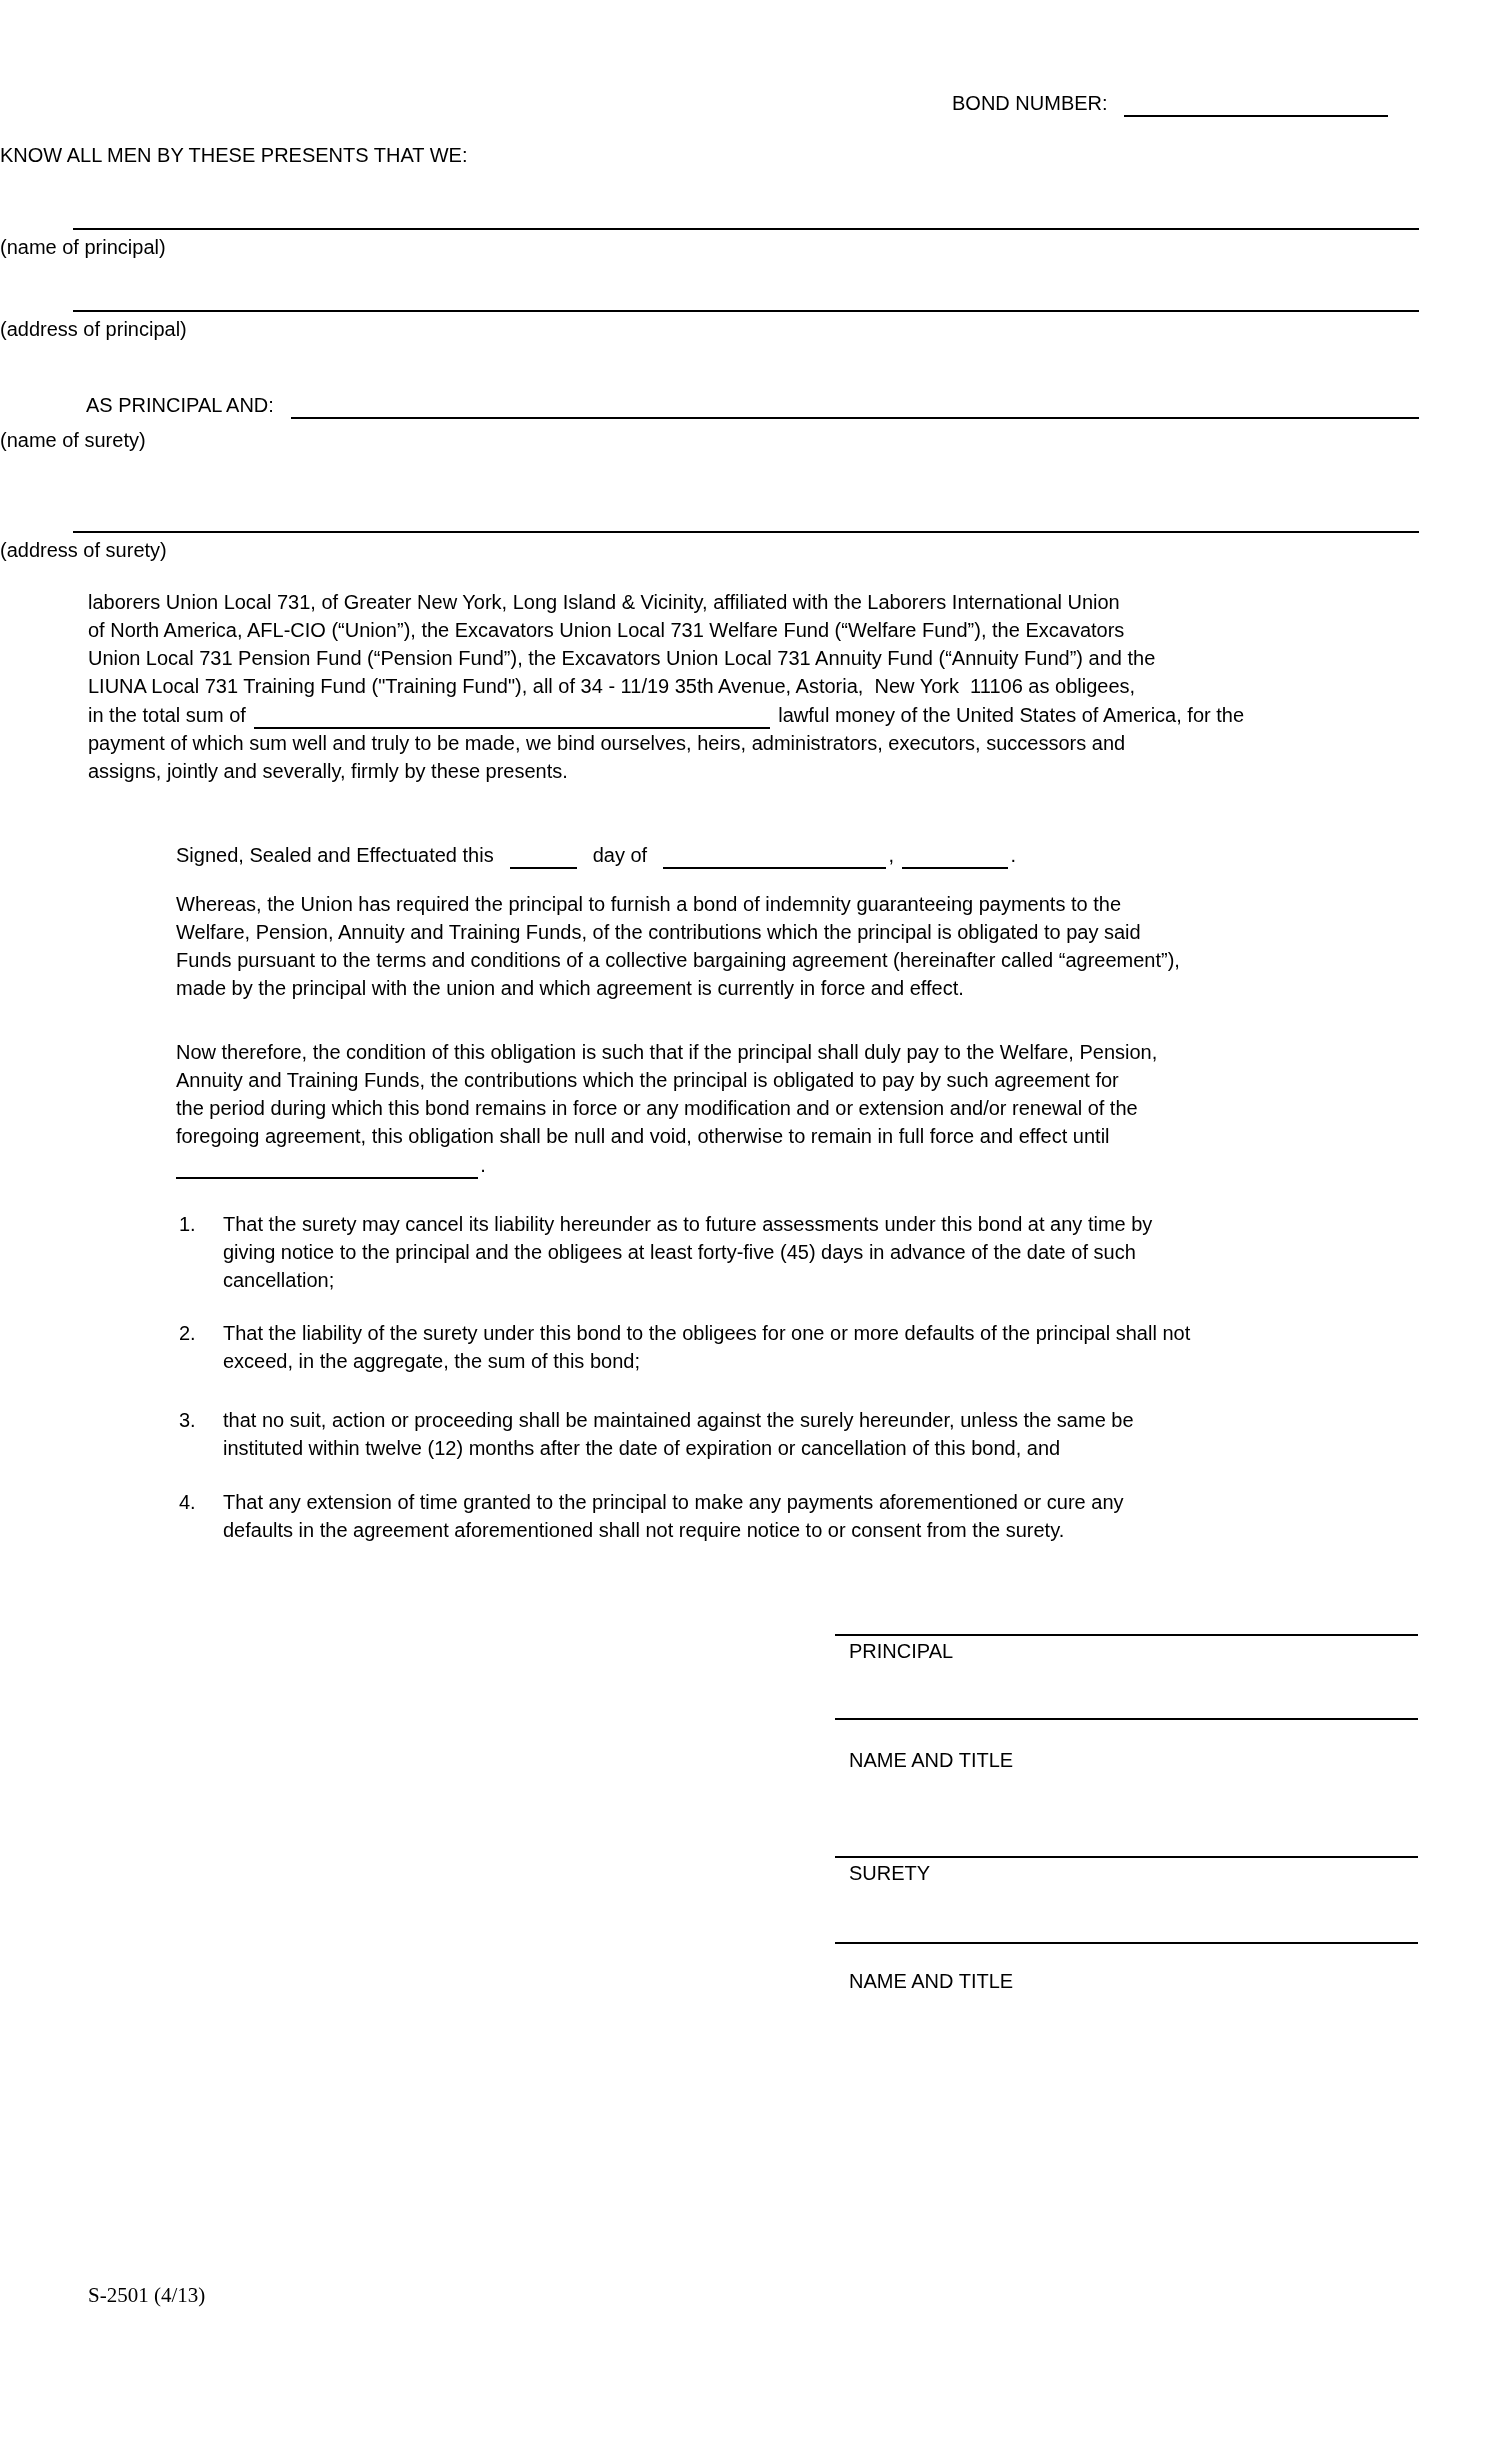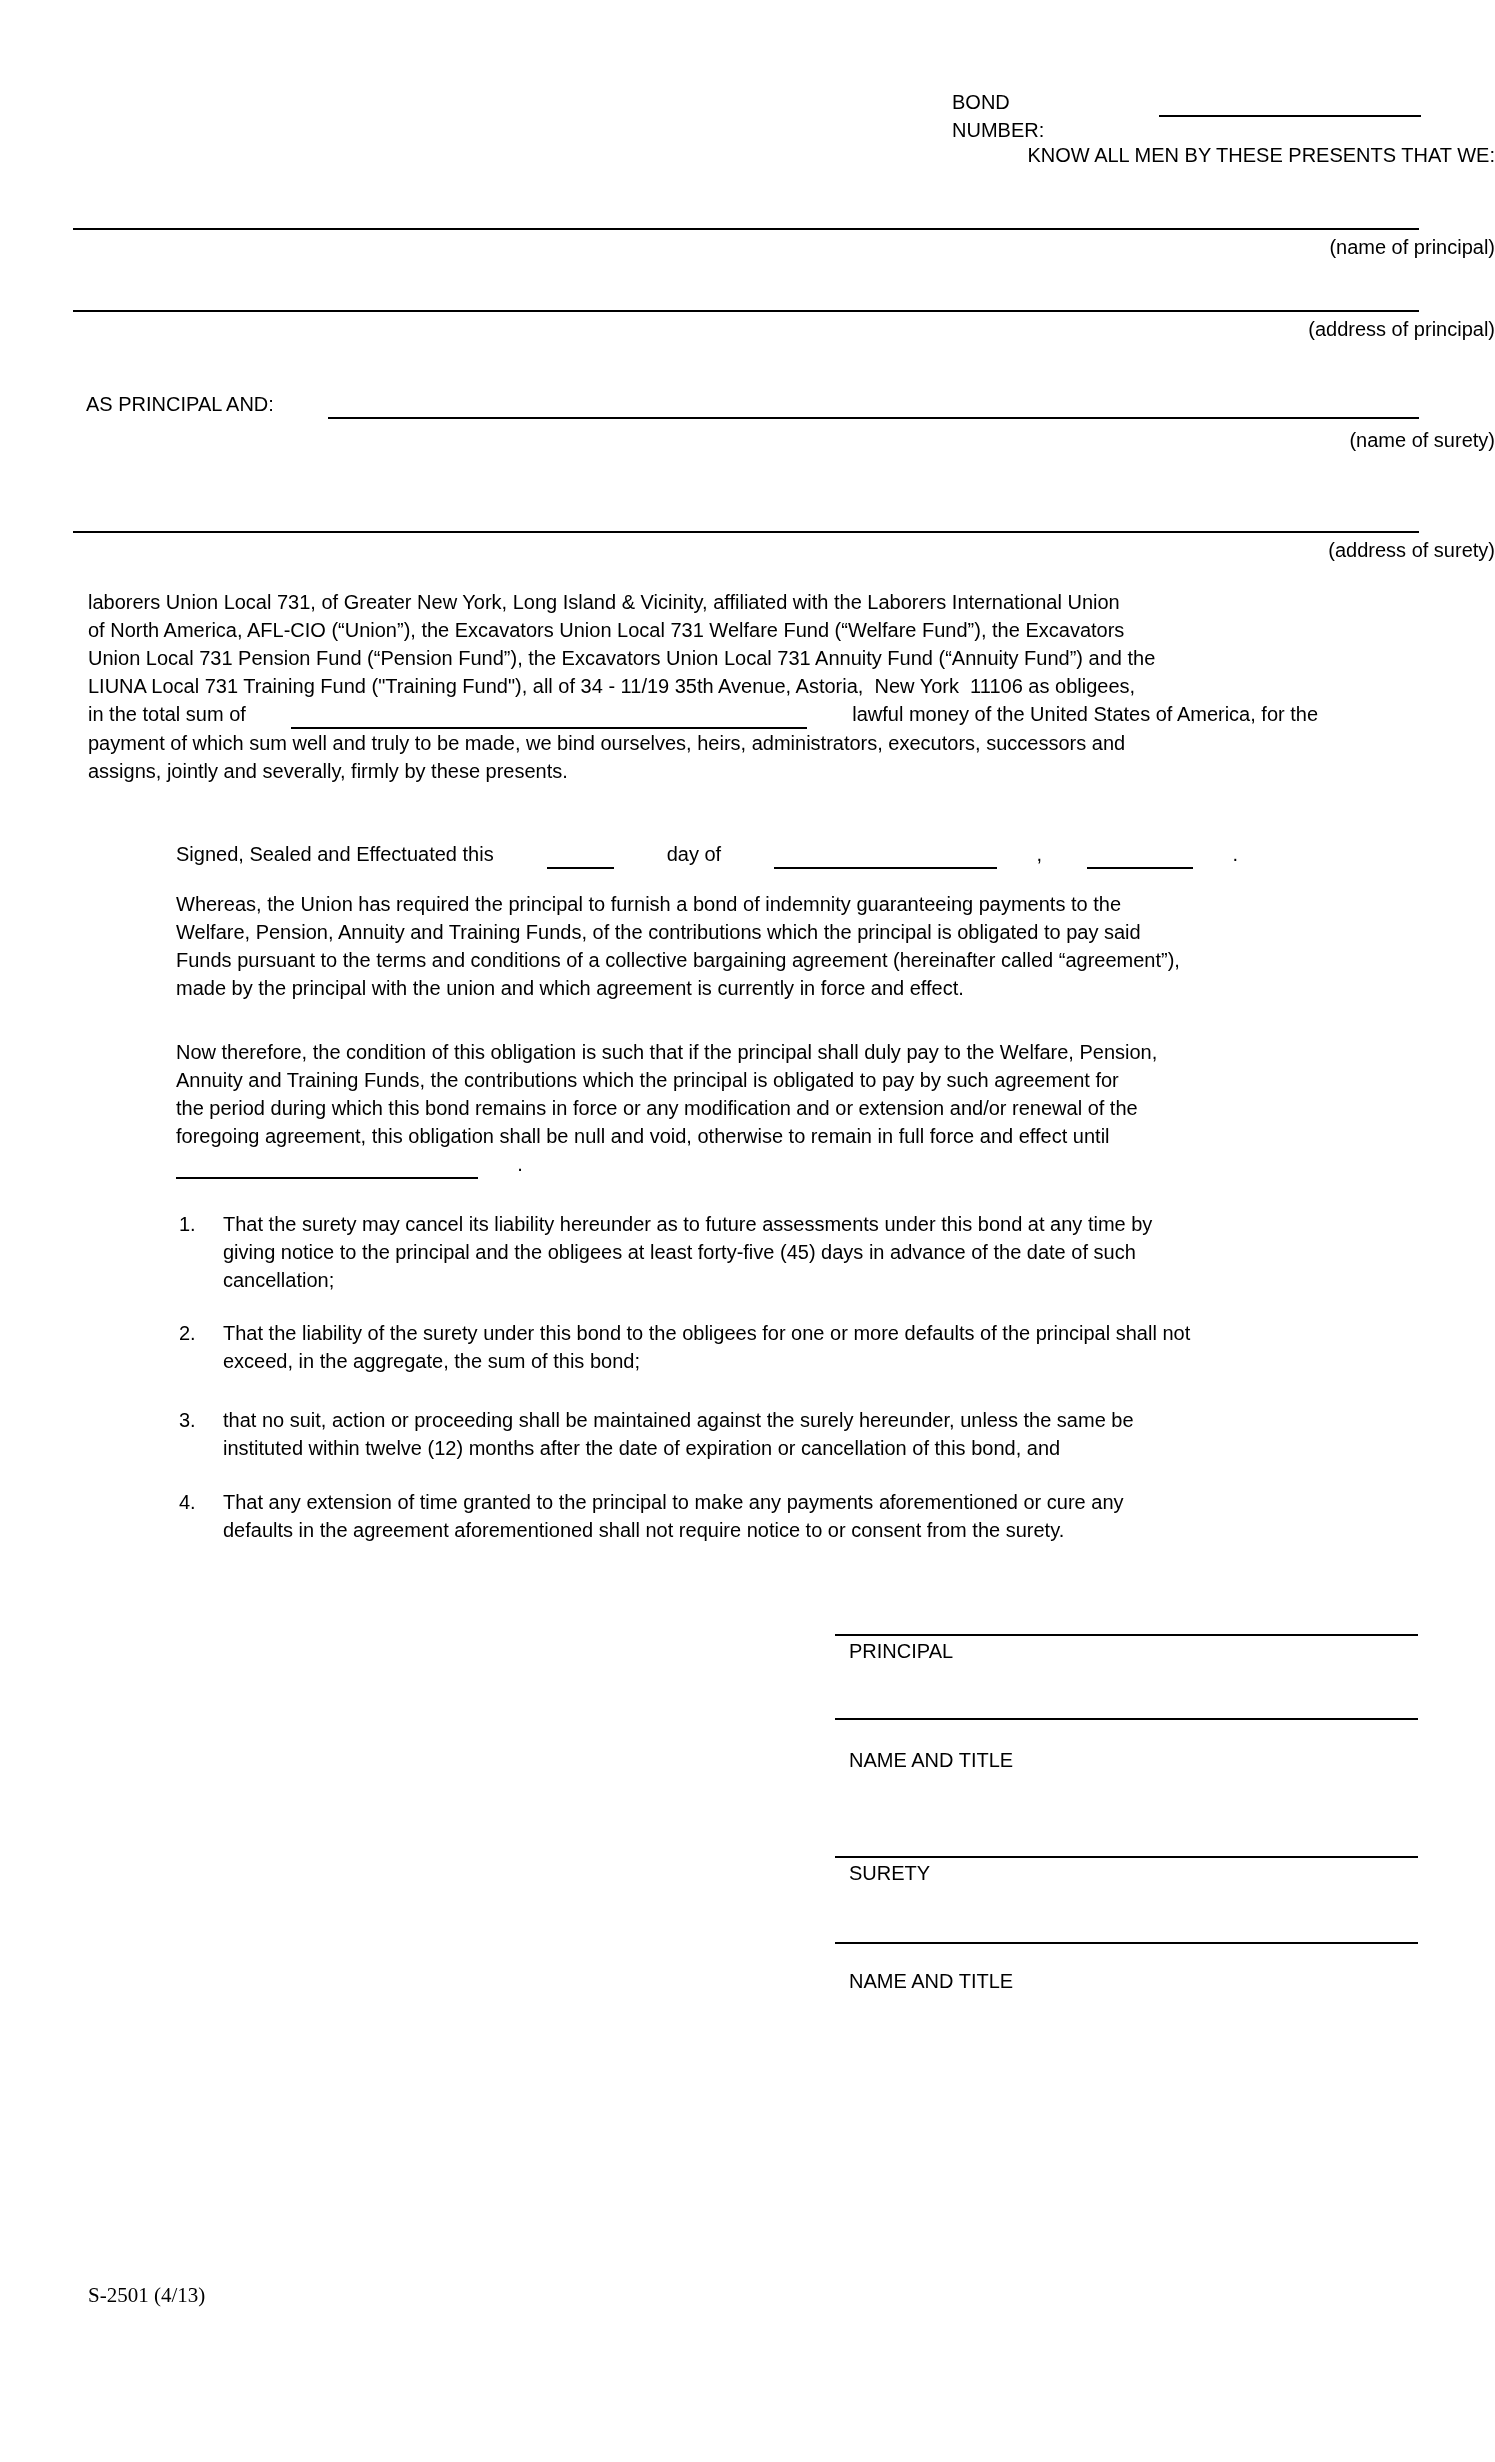--- a/index.html
+++ b/index.html
@@ -8,23 +8,23 @@
     width:1495px;
     height:2462px;
     background:#ffffff;
     font-family:"Liberation Sans", sans-serif;
     font-size:20px;
     line-height:28px;
     color:#000000;
     overflow:hidden;
   }
   .abs{position:absolute;}
-  .center{position:absolute;left:0;right:0;text-align:right;}
+  .center{position:absolute;left:0;right:0;text-align:left;}
   .rule{position:absolute;height:0;border-top:2.3px solid #000;}
-  .row{display:flex;align-items:flex-start;gap:37px;}
+  .row{display:flex;align-items:flex-end;}
   .blank{height:27px;border-bottom:2.3px solid #000;align-self:flex-start;}
   .grow{flex:1;}
   .w115{width:67px;}
   .w180{width:106px;}
   .w380{width:223px;}
   .w450{width:264px;}
   .w515{width:302px;}
   .w880{width:516px;}
   .ml12{margin-left:16px;}
   .ml14{margin-left:8.2px;}

